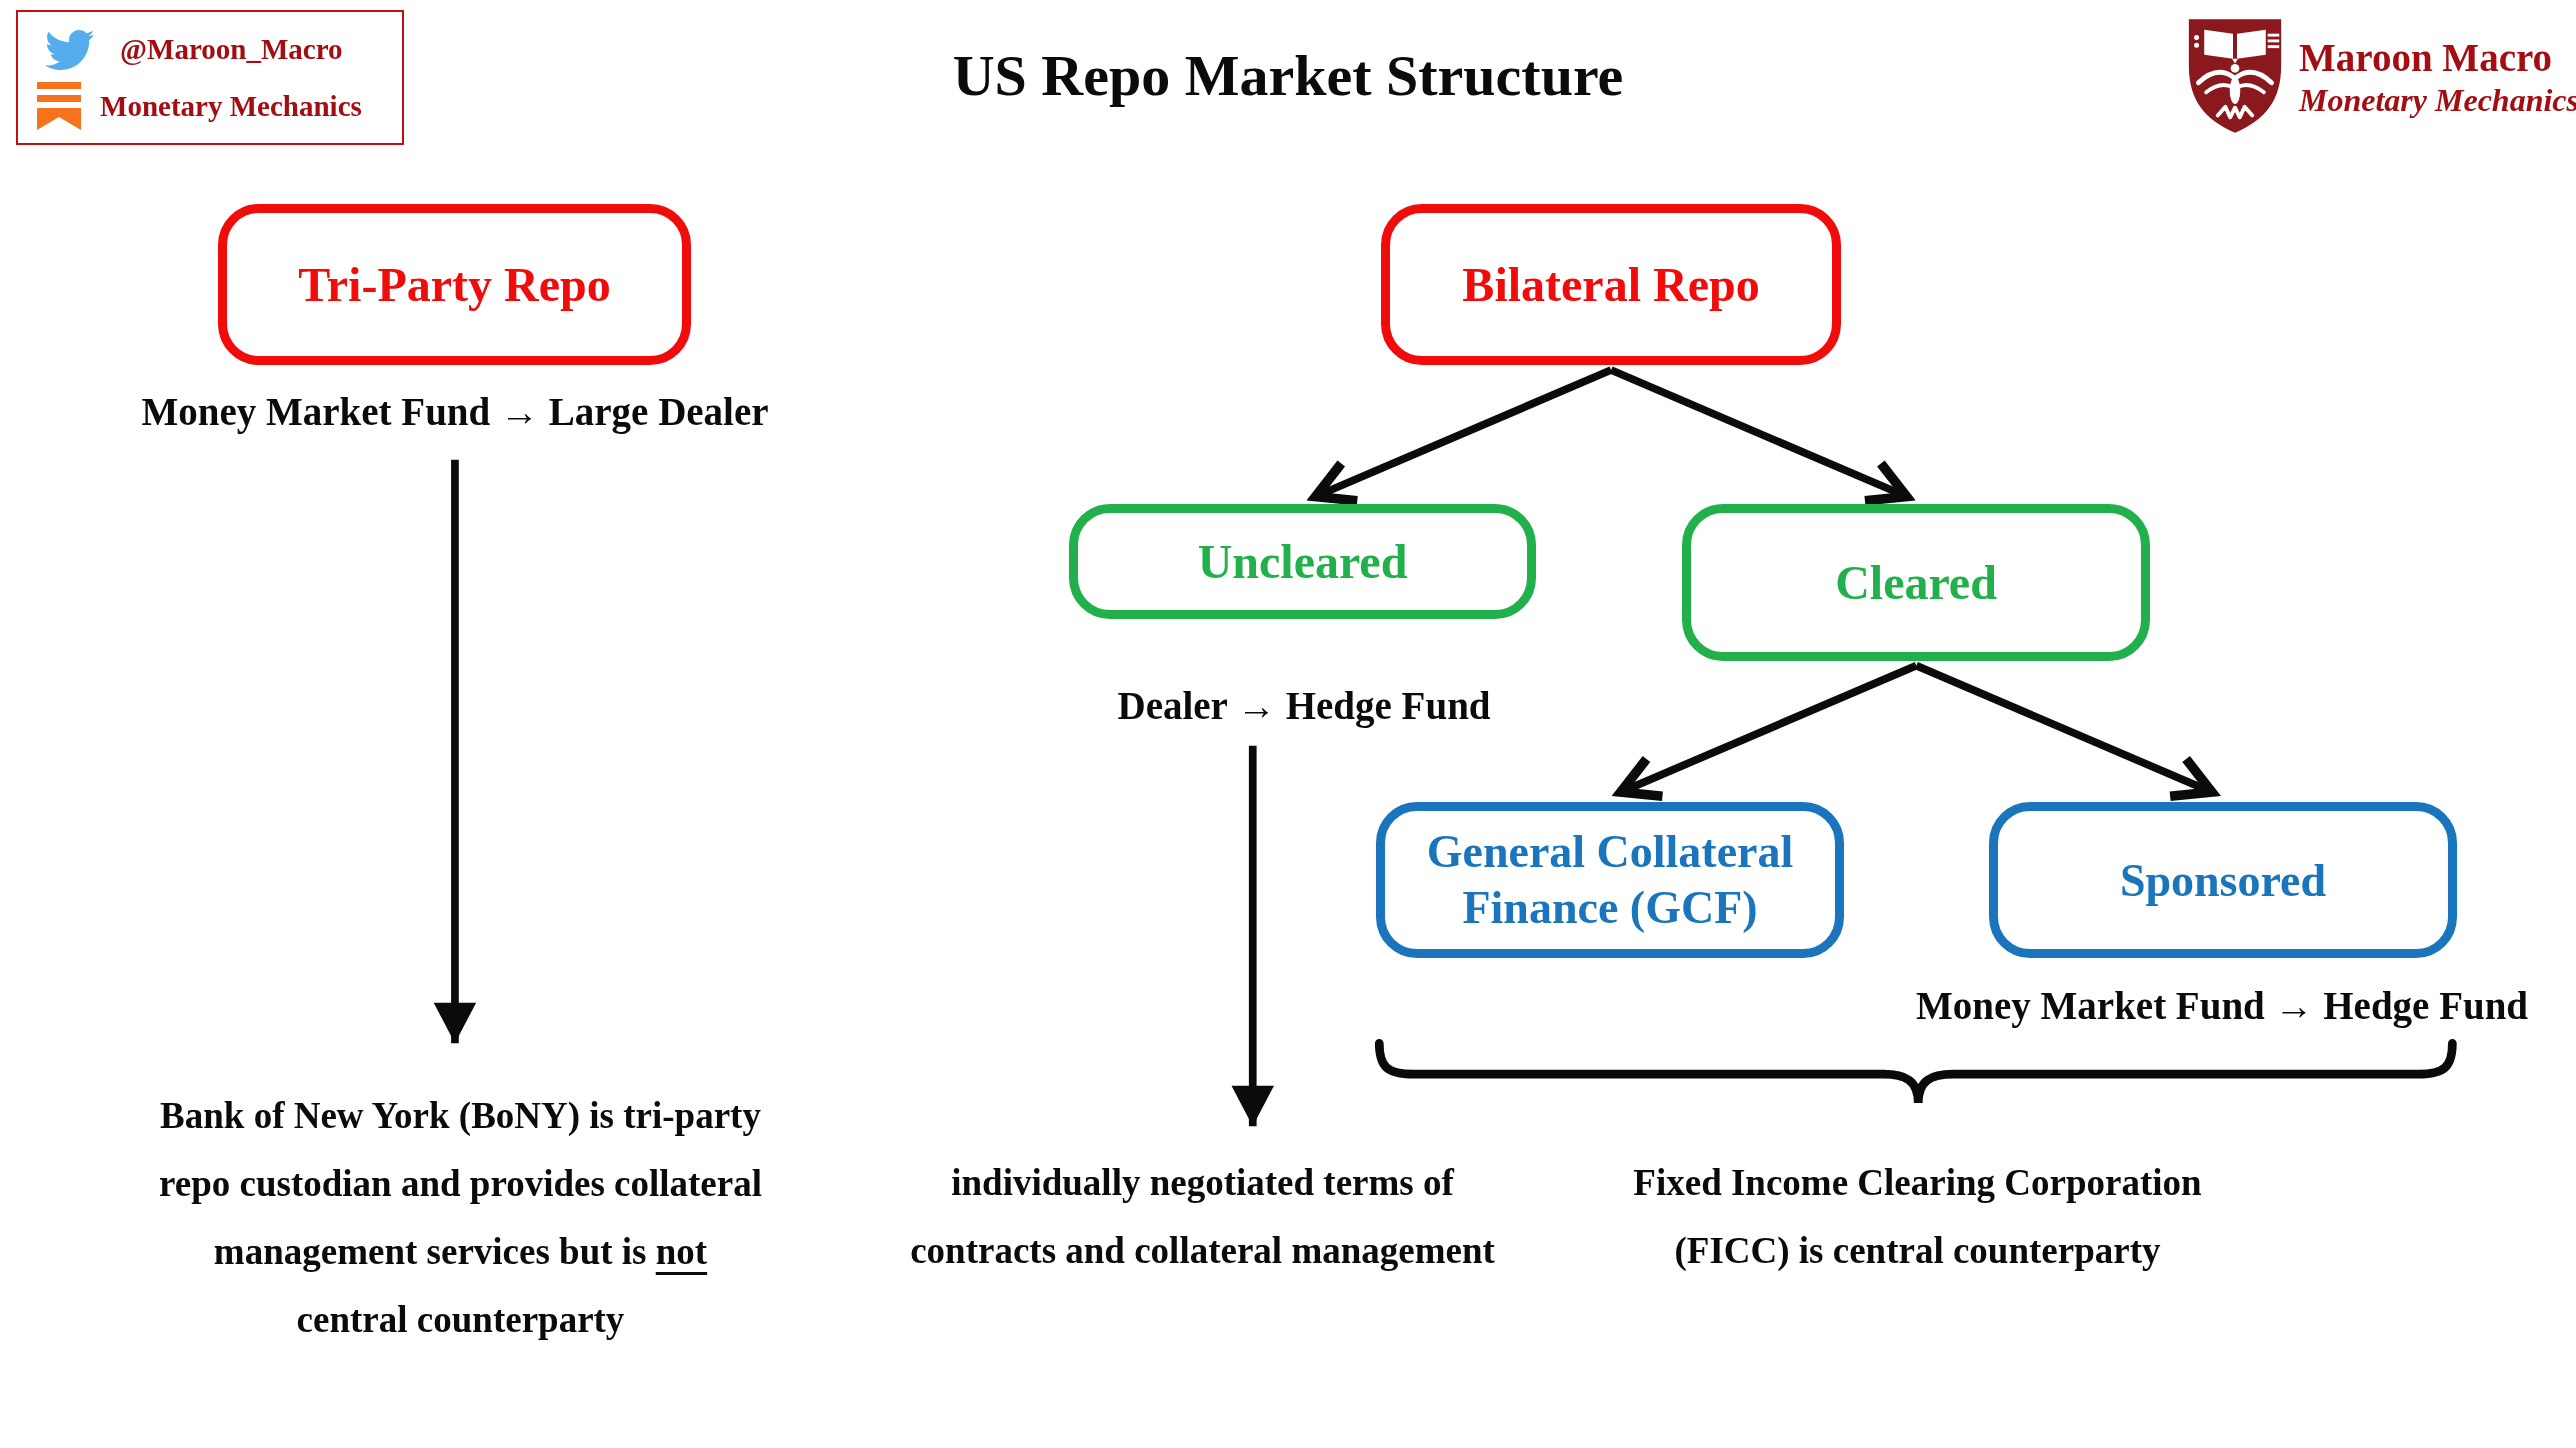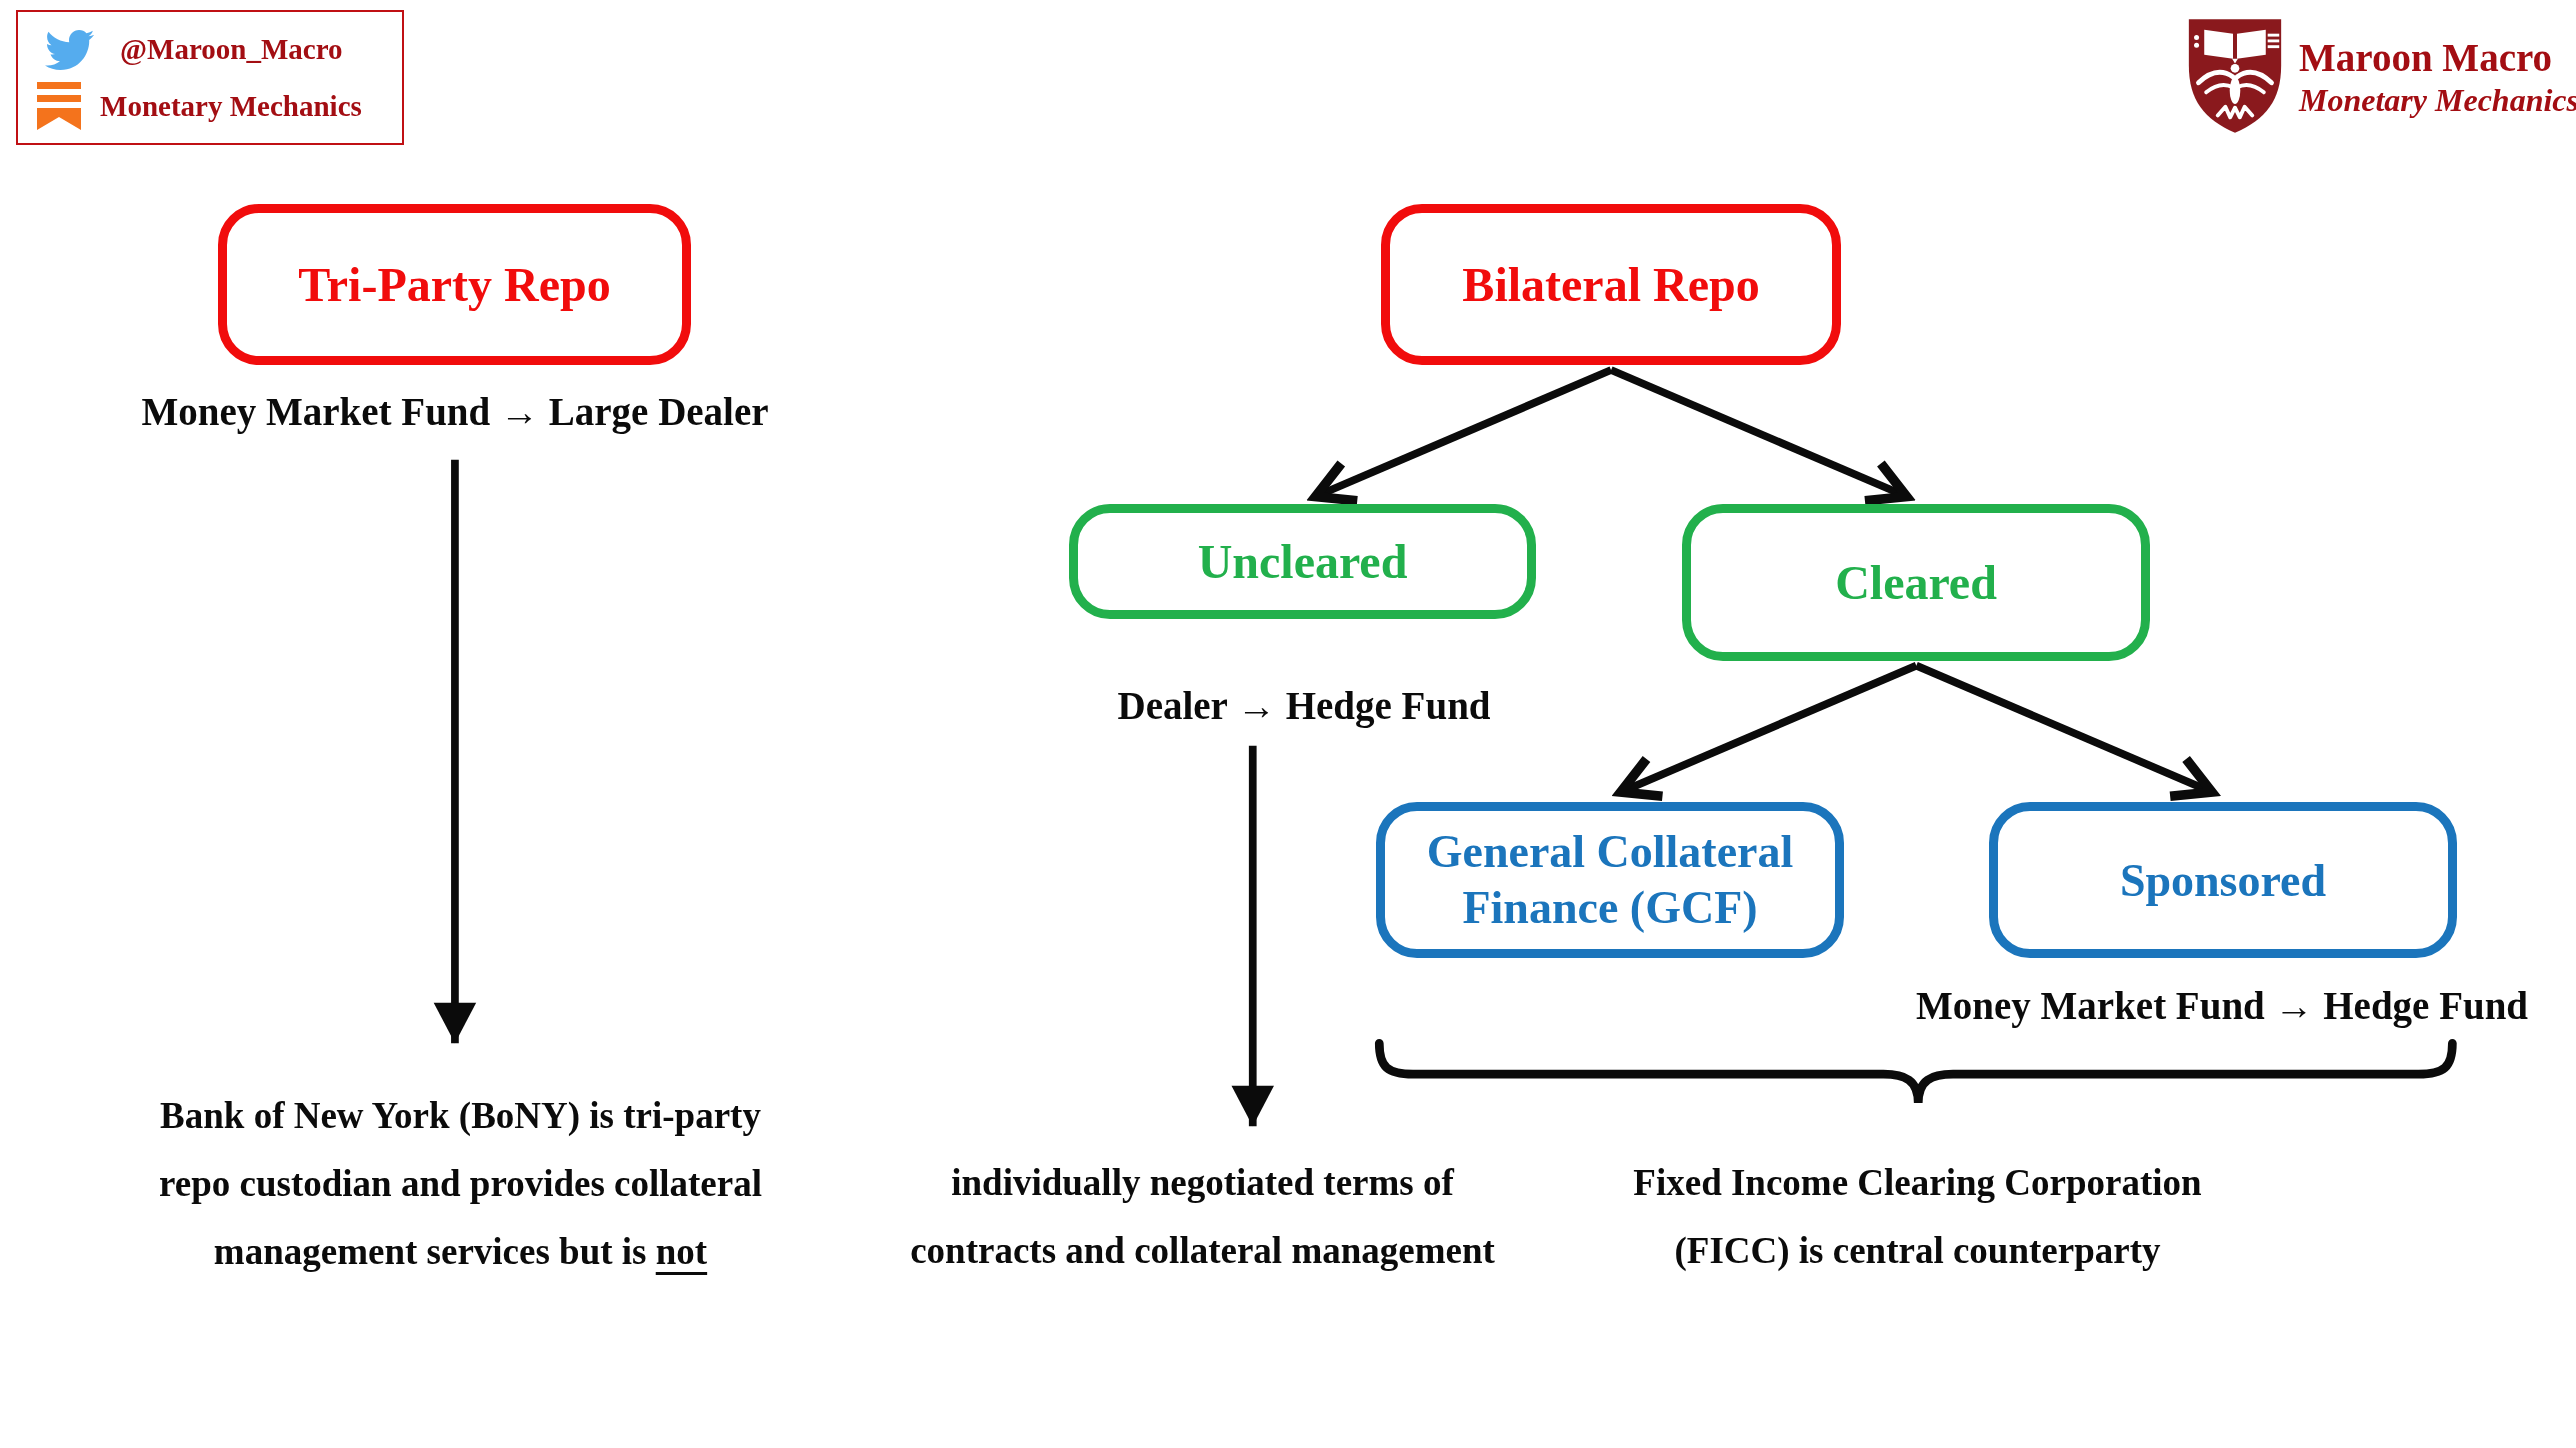--- a/index.html
+++ b/index.html
@@ -70,20 +70,21 @@
     <div class="badge-row">
       <svg width="44" height="48" viewBox="0 0 44 48">
         <rect x="0" y="0" width="44" height="7" fill="var(--substack-orange)"></rect>
         <rect x="0" y="13" width="44" height="7" fill="var(--substack-orange)"></rect>
         <path d="M0,26 H44 V48 L22,35 L0,48 Z" fill="var(--substack-orange)"></path>
       </svg>
       <span class="txt">Monetary Mechanics</span>
     </div>
   </div>
 
+  <div class="title">US Repo Market Structure</div>
 
   <svg class="logo-shield" viewBox="0 0 104 126">
     <path d="M4,4 H100 V52 C100,88 84,108 52,122 C20,108 4,88 4,52 Z" fill="var(--shield-maroon)"></path>
 
     <path d="M20,15 L50,19 L50,45 L20,41 Z" fill="#ffffff"></path>
     <path d="M84,15 L54,19 L54,45 L84,41 Z" fill="#ffffff"></path>
     <rect x="50" y="19" width="4" height="26" fill="var(--shield-maroon)"></rect>
     <circle cx="12" cy="23" r="2.6" fill="#ffffff"></circle>
     <circle cx="12" cy="31" r="2.6" fill="#ffffff"></circle>
     <rect x="86" y="19" width="12" height="3" fill="#ffffff"></rect>
@@ -155,20 +156,21 @@
   </div>
 
   <div class="sublabel" style="left:455px; top:389px;">Money Market Fund → Large Dealer</div>
   <div class="sublabel" style="left:1304px; top:683px;">Dealer → Hedge Fund</div>
   <div class="sublabel" style="left:2222px; top:983px;">Money Market Fund → Hedge Fund</div>
 
   <div class="note" style="left:74px; top:1082px; width:773px;">
     <div>Bank of New York (BoNY) is tri-party</div>
     <div>repo custodian and provides collateral</div>
     <div><span>management services but is </span><span class="u">not</span></div>
+    <div>central counterparty</div>
   </div>
 
   <div class="note" style="left:763px; top:1149px; width:879px;">
     <div>individually negotiated terms of</div>
     <div>contracts and collateral management</div>
   </div>
 
   <div class="note" style="left:1478px; top:1149px; width:879px;">
     <div>Fixed Income Clearing Corporation</div>
     <div>(FICC) is central counterparty</div>

